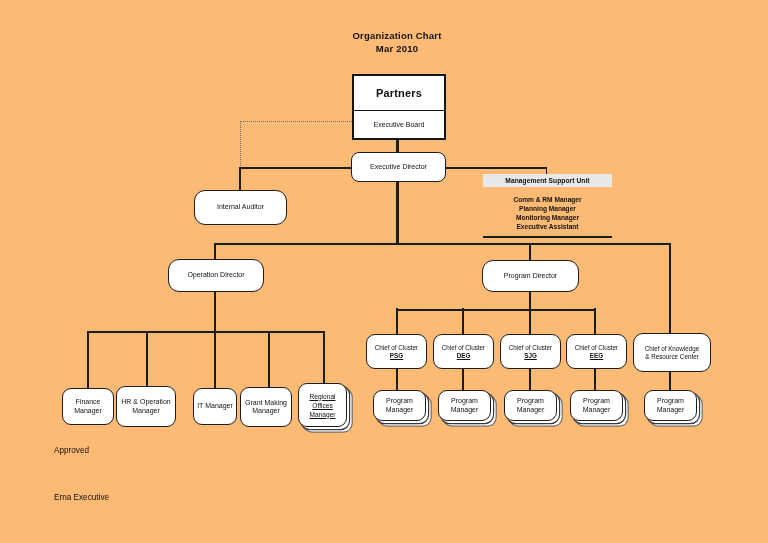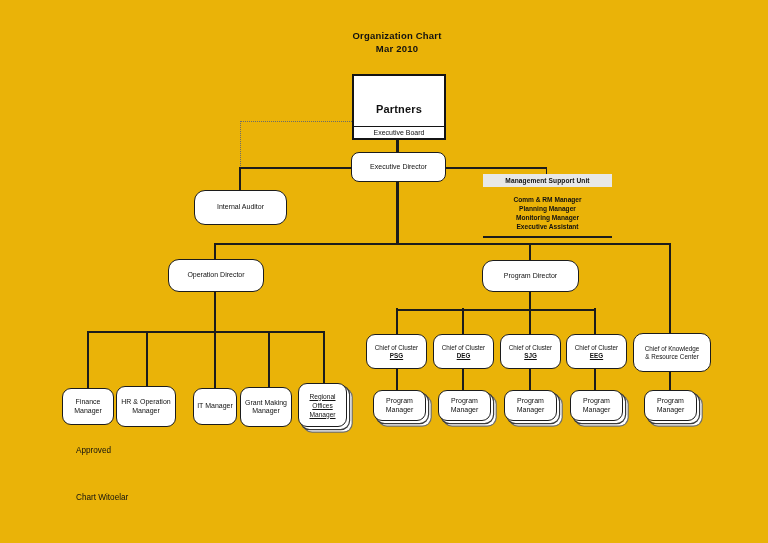--- a/index.html
+++ b/index.html
@@ -1,17 +1,17 @@
 <!DOCTYPE html>
 <html><head>
 <meta charset="utf-8">
 <style>
   html,body{margin:0;padding:0;background:#ffffff;}
   #canvas{
-    position:relative;width:768px;height:543px;background:#eab308;
+    position:relative;width:768px;height:543px;background:#fdba74;
     font-family:"Liberation Sans", sans-serif;color:#111;overflow:hidden;
   }
   .hline,.vline{position:absolute;background:#1c1c1c;}
   .dotted-h{position:absolute;border-top:1.6px dotted #6b6b6b;height:0;}
   .dotted-v{position:absolute;border-left:1.6px dotted #6b6b6b;width:0;}
   .box{
     position:absolute;border:1.6px solid #1c1c1c;border-radius:9px;background:#fff;
     display:flex;flex-direction:column;align-items:center;justify-content:center;
     text-align:center;font-size:7px;line-height:8.5px;box-sizing:border-box;padding:2px 3px;
   }
@@ -20,39 +20,39 @@
     box-shadow:
       2.6px 2.6px 0 -0.6px #ffffff, 2.6px 2.6px 0 0.6px #3a3a3a,
       5.2px 5.2px 0 -0.6px #ffffff, 5.2px 5.2px 0 0.6px #6e6e6e;
   }
   .partners{
     position:absolute;left:352px;top:74px;width:94px;height:66px;
     border:2.2px solid #141414;background:#fff;box-sizing:border-box;
     display:flex;flex-direction:column;
   }
   .partners .pt{flex:0 0 34px;display:flex;align-items:center;justify-content:center;
-    font-size:11px;font-weight:700;letter-spacing:.2px;margin-top:16px;}
+    font-size:11px;font-weight:700;letter-spacing:.2px;}
   .partners .pb{flex:1;border-top:1.3px solid #141414;display:flex;align-items:center;
     justify-content:center;font-size:7px;}
   .title{
     position:absolute;left:297px;top:29px;width:200px;text-align:center;
     font-size:9.5px;font-weight:600;line-height:13px;letter-spacing:.2px;
   }
   .msu-header{
     position:absolute;left:483px;top:174px;width:129px;height:13px;background:#e8e8e8;
     display:flex;align-items:center;justify-content:center;
     font-size:6.6px;font-weight:700;letter-spacing:.1px;
   }
   .msu-members{
     position:absolute;left:483px;top:195px;width:129px;text-align:center;
     font-size:6.6px;font-weight:700;line-height:9px;
   }
   .cluster-code{font-weight:700;text-decoration:underline;margin-top:1px;}
   .underlined{text-decoration:underline;}
-  .footer-text{position:absolute;left:76px;font-size:8.2px;line-height:13px;}
+  .footer-text{position:absolute;left:54px;font-size:8.2px;line-height:13px;}
 </style>
 </head>
 <body>
 
 <div id="canvas">
 
   <div class="title">
     <div>Organization Chart</div>
     <div>Mar 2010</div>
   </div>
@@ -175,16 +175,16 @@
     <span>Program Manager</span>
   </div>
   <div class="box stacked" style="left:644px;top:390px;width:53px;height:31px;">
     <span>Program Manager</span>
   </div>
 
   <div class="footer-text" style="top:444px;">
     <span>Approved</span>
   </div>
   <div class="footer-text" style="top:491px;">
-    <div>Chart Witoelar</div>
+    <div>Erna Executive</div>
   </div>
 
 </div>
 
 </body></html>

